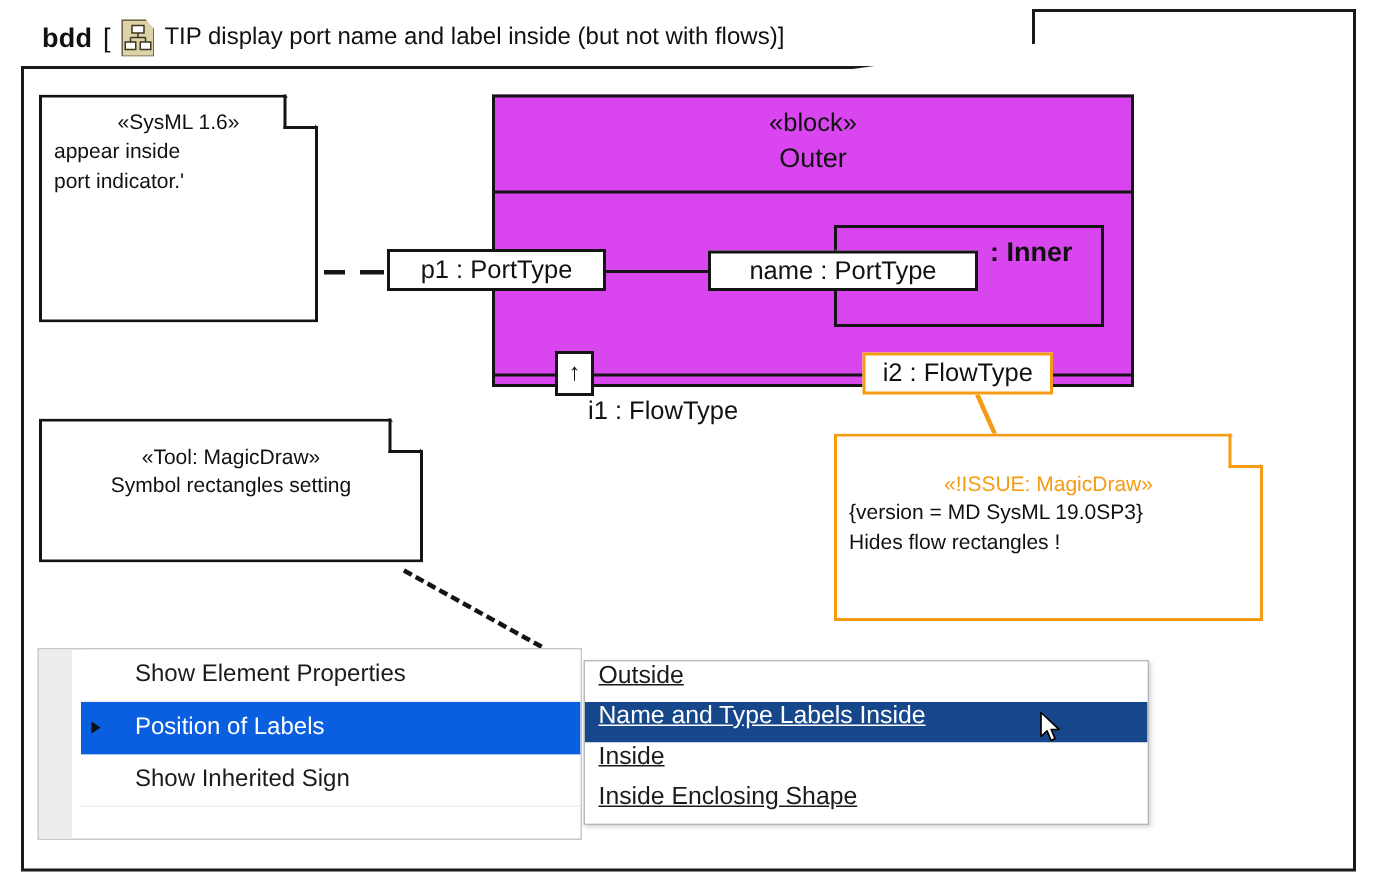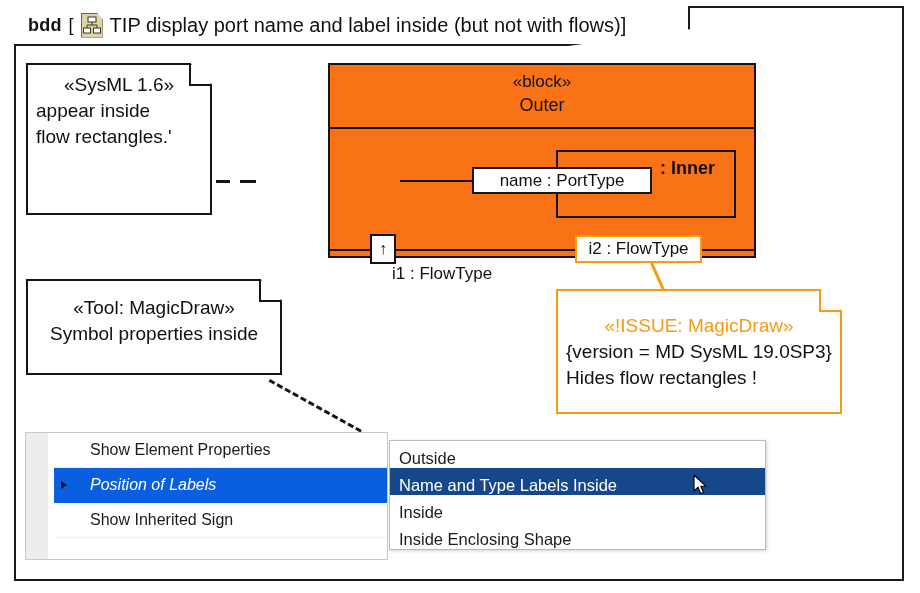--- a/index.html
+++ b/index.html
@@ -11,49 +11,49 @@
   .frame{position:absolute;left:14px;top:6px;width:890px;height:575px;
          border:2px solid #1a1a1a;box-sizing:border-box;background:#fff;}
   .frame-tab{position:absolute;left:14px;top:6px;height:40px;
              box-sizing:border-box;background:#fff;
              border-right:2px solid #1a1a1a;border-bottom:2px solid #1a1a1a;
              display:flex;align-items:center;gap:7px;padding:0 12px 0 14px;
              width:676px;
              clip-path:polygon(0 0, 100% 0, 100% 58%, 82% 100%, 0 100%);}
   .frame-tab .kind{font-size:18px;font-weight:bold;color:#111;letter-spacing:.2px;}
   .frame-tab .brk{font-size:18px;color:#111;}
-  .frame-tab .title{font-size:20px;color:#111;white-space:nowrap;}
+  .frame-tab .title{font-size:16px;color:#111;white-space:nowrap;}
 
   
   .bdd-icon{position:relative;width:22px;height:25px;flex:0 0 auto;}
   .bdd-icon .sheet{position:absolute;inset:0;background:#ddd2a8;
      border:1px solid #6d6346;
      clip-path:polygon(0 0, 73% 0, 100% 26%, 100% 100%, 0 100%);}
   .bdd-icon svg{position:absolute;inset:0;}
 
   
   .note{position:absolute;box-sizing:border-box;background:#fff;}
   .note .body{position:absolute;inset:0;background:#fff;
       border:2px solid #141414;
       clip-path:polygon(0 0, calc(100% - 22px) 0, 100% 22px, 100% 100%, 0 100%);}
   .note .fold{position:absolute;top:0;right:0;width:23px;height:23px;}
   .note .fold:before{content:"";position:absolute;right:0;top:0;
       width:23px;height:23px;border-left:2px solid #141414;
       border-bottom:2px solid #141414;box-sizing:border-box;
       transform-origin:0 0;}
   .note .txt{position:relative;padding:9px 10px 0 10px;text-align:left;}
-  .note .ln{font-size:19px;color:#111;line-height:1.38;white-space:nowrap;}
+  .note .ln{font-size:14px;color:#111;line-height:1.38;white-space:nowrap;}
   .note .ln.center{text-align:center;}
 
   .note.orange .body{border-color:#f59b14;}
   .note.orange .fold:before{border-color:#f59b14;}
   .note.orange .ln.head{color:#f59b14;margin-top:12px;}
 
   
-  .blk{position:absolute;box-sizing:border-box;border:2px solid #141414;background:#f97316;}
+  .blk{position:absolute;box-sizing:border-box;border:2px solid #141414;background:#d946ef;}
   .blk .hdr{text-align:center;padding-top:6px;}
   .blk .ster{font-size:17px;color:#111;line-height:1.3;}
   .blk .nm{font-size:18px;font-weight:normal;color:#111;line-height:1.35;}
   .divider{position:absolute;left:0;right:0;height:0;border-top:2px solid #141414;}
 
   
   .port{position:absolute;box-sizing:border-box;border:2px solid #141414;
         background:#fff;display:flex;align-items:center;justify-content:center;
         font-size:17px;color:#111;white-space:nowrap;z-index:6;}
   .port.orange{border-color:#f59b14;}
@@ -71,31 +71,31 @@
   .dashleader{position:absolute;height:0;border-top:3px dashed #141414;
               transform-origin:0 0;}
 
   
   .menu{position:absolute;box-sizing:border-box;background:#fff;
         border:1px solid #c8c8c8;overflow:hidden;}
   .menu .gutter{position:absolute;left:0;top:0;bottom:0;width:22px;background:#ededed;}
   .mrow{position:relative;height:34px;display:flex;align-items:center;
         padding-left:36px;font-size:16px;color:#1b1b1b;
         border-bottom:1px solid #eeeeee;background:#fff;white-space:nowrap;}
-  .mrow.sel{background:#0a5fe0;color:#fff;border-bottom-color:#0a5fe0;font-style:italic;}
+  .mrow.sel{background:#0a5fe0;color:#fff;border-bottom-color:#0a5fe0;}
   .mrow .arrow{position:absolute;left:7px;top:50%;transform:translateY(-50%);
                width:0;height:0;border-left:6px solid #111;
                border-top:4.5px solid transparent;border-bottom:4.5px solid transparent;}
   .mrow.sel .arrow{border-left-color:#111;}
 
   .submenu{position:absolute;box-sizing:border-box;background:#fff;
            border:1px solid #b9b9b9;box-shadow:1px 1px 3px rgba(0,0,0,.18);
            overflow:hidden;}
-  .srow{height:27px;display:flex;align-items:flex-end;padding-left:9px;
-        font-size:16.5px;color:#1b1b1b;background:#fff;white-space:nowrap;}
+  .srow{height:27px;display:flex;align-items:flex-start;padding-left:9px;
+        font-size:16.5px;color:#1b1b1b;background:#fff;white-space:nowrap;text-decoration:underline;}
   .srow.sel{background:#17478b;color:#fff;}
 
   .cursor{position:absolute;width:15px;height:22px;z-index:40;}
 </style>
 </head>
 <body>
 
 <div id="stage">
 
   <div class="frame"></div>
@@ -114,61 +114,62 @@
     </span>
     <span class="title"><span>TIP display port name and label inside (but not with flows)</span><span>]</span></span>
   </div>
 
   <div class="note" style="left:26px;top:63px;width:186px;height:152px;">
     <div class="body"></div>
     <div class="fold"></div>
     <div class="txt">
       <div class="ln center">«SysML 1.6»</div>
       <div class="ln">appear inside</div>
-      <div class="ln">flow rectangles.'</div>
+      <div class="ln">port indicator.'</div>
     </div>
   </div>
 
   <div class="line" style="left:216px;top:180px;width:14px;height:3px;"></div>
   <div class="line" style="left:240px;top:180px;width:16px;height:3px;"></div>
 
   <div class="blk" style="left:328px;top:63px;width:428px;height:195px;">
     <div class="hdr">
       <div class="ster">«block»</div>
       <div class="nm">Outer</div>
     </div>
     <div class="divider" style="top:62px;"></div>
   </div>
 
   <div class="blk" style="left:556px;top:150px;width:180px;height:68px;"></div>
   <div class="inner-lbl" style="left:660px;top:158px;">: Inner</div>
 
   <div class="line" style="left:400px;top:180px;width:76px;height:2px;"></div>
 
+  <div class="port" style="left:258px;top:166px;width:146px;height:28px;">p1 : PortType</div>
 
   <div class="port" style="left:472px;top:167px;width:180px;height:27px;">name : PortType</div>
 
   <div class="line" style="left:330px;top:249px;width:424px;height:2px;"></div>
 
   <div class="flowbox" style="left:370px;top:234px;width:26px;height:30px;">
     <div style="text-align:center;font-size:16px;line-height:26px;color:#111;">↑</div>
   </div>
   <div class="freetext" style="left:392px;top:264px;">i1 : FlowType</div>
 
   <div class="port orange" style="left:575px;top:235px;width:127px;height:28px;">i2 : FlowType</div>
 
   <div class="oline" style="left:650px;top:263px;width:3px;height:34px;
        transform:rotate(-24deg);transform-origin:top center;"></div>
 
   <div class="note" style="left:26px;top:279px;width:256px;height:96px;">
     <div class="body"></div>
     <div class="fold"></div>
     <div class="txt" style="padding-top:16px;">
       <div class="ln center">«Tool: MagicDraw»</div>
-      <div class="ln center">Symbol properties inside</div>
+      <div class="ln center">Symbol rectangles setting</div>
     </div>
   </div>
 
   <div class="dashleader" style="left:270px;top:379px;width:105px;
        transform:rotate(29deg);"></div>
 
   <div class="note orange" style="left:556px;top:289px;width:286px;height:125px;">
     <div class="body"></div>
     <div class="fold"></div>
     <div class="txt" style="padding-top:12px;">

